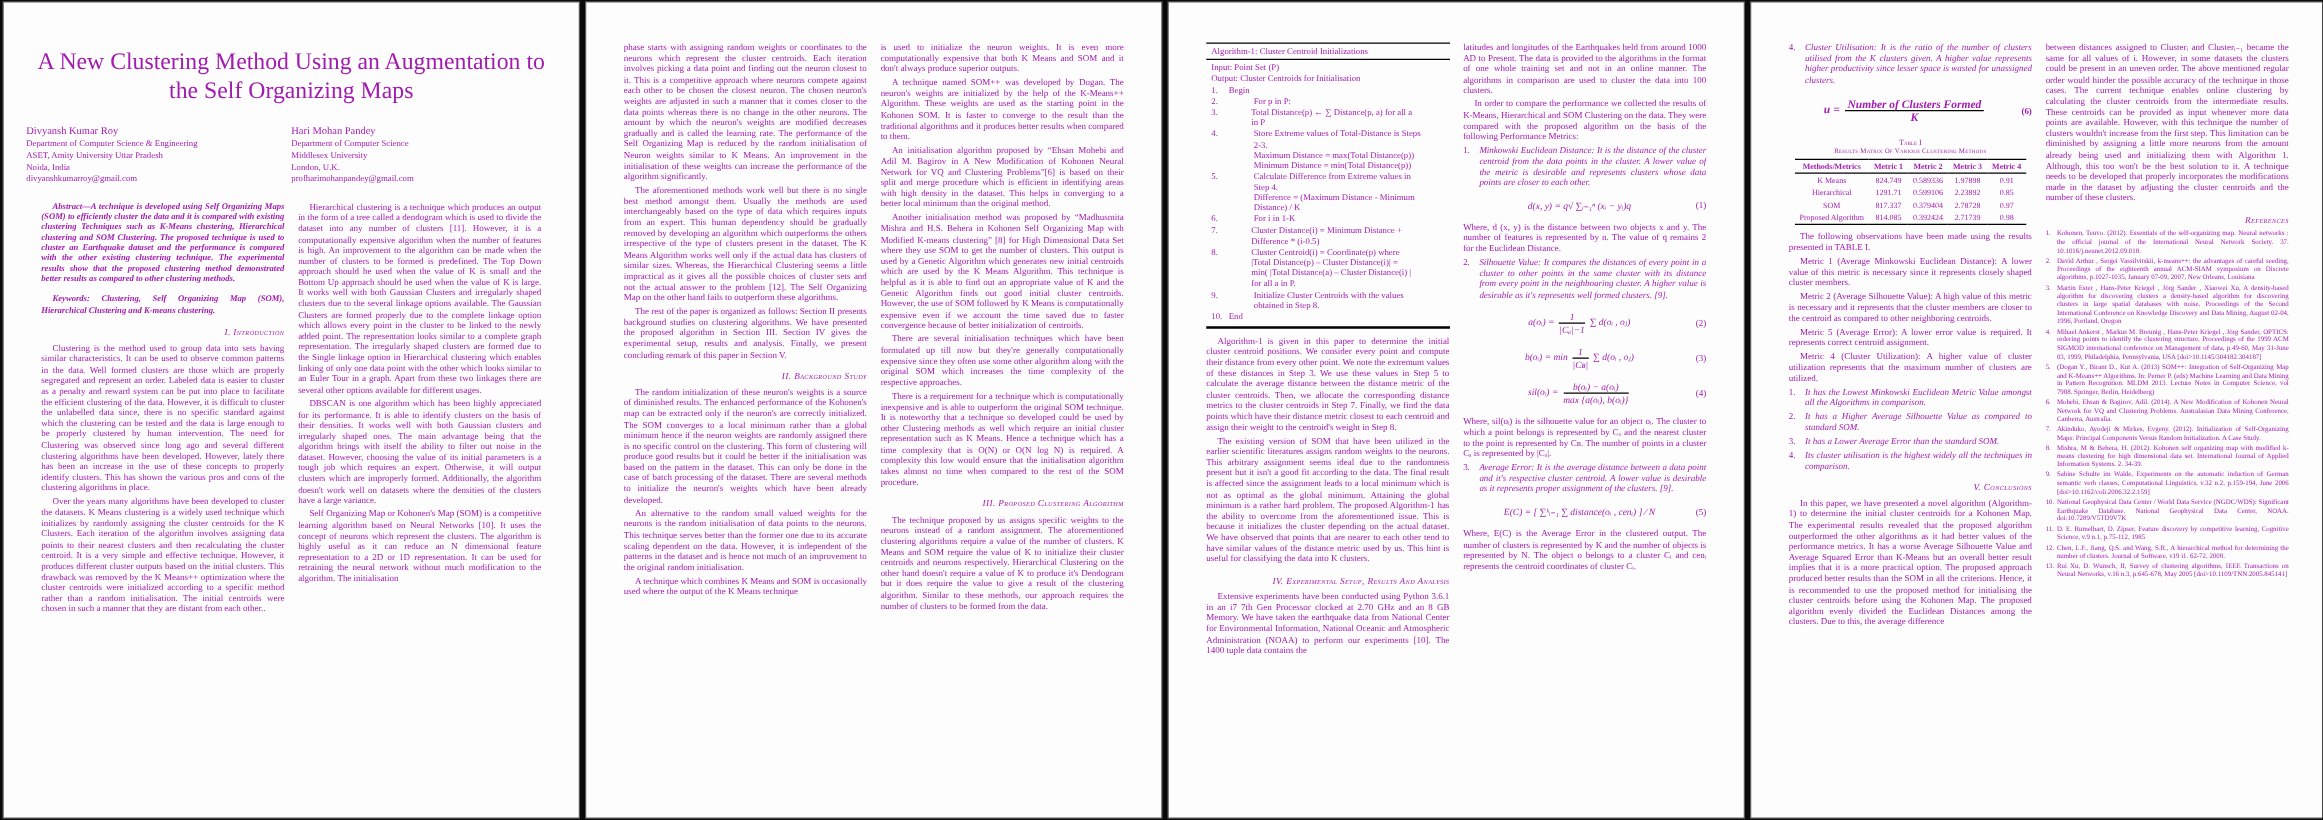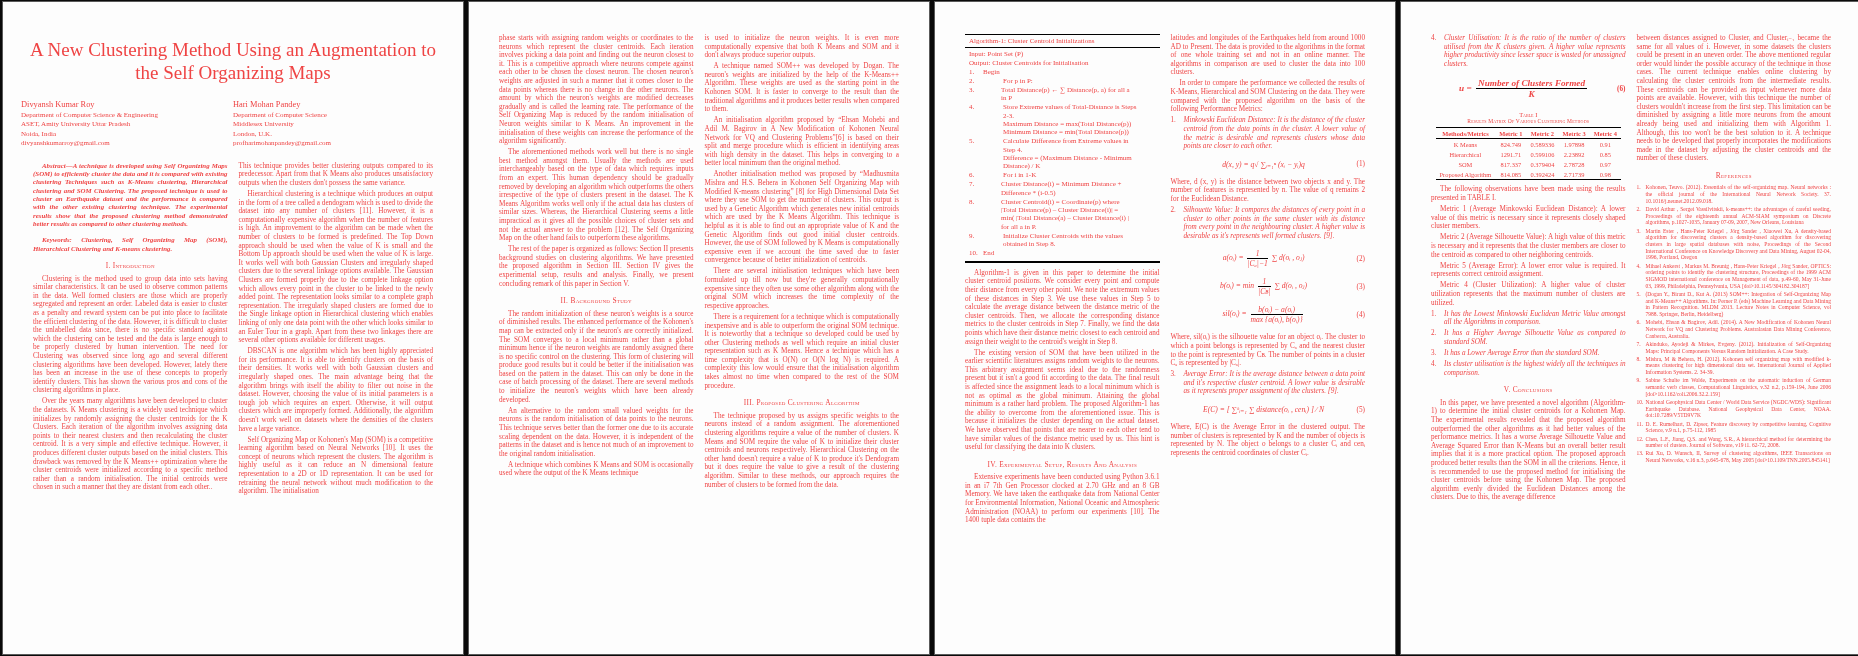--- a/index.html
+++ b/index.html
@@ -1,34 +1,34 @@
 <!DOCTYPE html>
 <html><head>
 <meta charset="utf-8">
 <style>
   html,body{margin:0;padding:0;background:#000;}
   .canvas{position:relative;width:1858px;height:656px;background:#0a0a0a;overflow:hidden;
-          font-family:"Liberation Serif","DejaVu Serif",serif;color:#ef4444;}
+          font-family:"Liberation Serif","DejaVu Serif",serif;color:#a21caf;}
   .page{position:absolute;top:2px;width:460px;height:652px;background:#fdfdfd;
         box-shadow:0 0 0 1px #5a5a5a;overflow:hidden;}
   .p1{left:3px}.p2{left:469px}.p3{left:935px}.p4{left:1401px}
   .title{width:406px;margin:36px auto 0;text-align:center;font-size:19px;line-height:1.22;}
   .authors{display:flex;margin:16px 18px 0;}
   .author{flex:1;text-align:left;}
   .aname{font-size:8.4px;margin-bottom:2px;}
   .aline{font-size:7px;line-height:1.3;}
   .cols{display:flex;gap:11px;padding:0 30px;margin-top:14px;}
   .page:not(.p1) .cols{margin-top:32px;}
   .col{flex:1;min-width:0;}
   p{margin:0 0 2.5px;}
   .body{font-size:7.2px;line-height:1.195;text-align:justify;}
   .ind{text-indent:9px;}
   .abs{font-size:6.9px;line-height:1.21;text-align:justify;font-weight:bold;font-style:italic;text-indent:9px;margin-bottom:6px;}
   .kw{margin-top:8px;}
-  .sec{text-align:center;font-variant:small-caps;font-size:7.4px;letter-spacing:.3px;margin:8px 0 4.5px;}
+  .sec{text-align:right;font-variant:small-caps;font-size:7.4px;letter-spacing:.3px;margin:8px 0 4.5px;font-style:italic;}
   
   .algo{border-top:1.5px solid #000;border-bottom:2px solid #000;font-size:7px;line-height:1.2;margin-bottom:6px;}
   .algo-head{border-bottom:1px solid #000;padding:2px 2px 2px 4px;}
   .algo-body{padding:2px 2px 3px 4px;}
   .bold{font-weight:normal;}
   .aio{margin-bottom:.5px;}
   .astep{display:flex;margin-bottom:.5px;}
   .anum{flex:none;width:14px;}
   .atext{flex:1;white-space:pre-line;}
   .lvl1 .atext{margin-left:20px;}
@@ -81,21 +81,20 @@
     </div>
     <div class="cols">
       <div class="col">
         <p class="abs">Abstract—A technique is developed using Self Organizing Maps (SOM) to efficiently cluster the data and it is compared with existing clustering Techniques such as K-Means clustering, Hierarchical clustering and SOM Clustering. The proposed technique is used to cluster an Earthquake dataset and the performance is compared with the other existing clustering technique. The experimental results show that the proposed clustering method demonstrated better results as compared to other clustering methods.</p>
         <p class="abs kw">Keywords: Clustering, Self Organizing Map (SOM), Hierarchical Clustering and K-means clustering.</p>
         <div class="sec">I.  Introduction</div>
         <p class="body ind">Clustering is the method used to group data into sets having similar characteristics. It can be used to observe common patterns in the data. Well formed clusters are those which are properly segregated and represent an order. Labeled data is easier to cluster as a penalty and reward system can be put into place to facilitate the efficient clustering of the data. However, it is difficult to cluster the unlabelled data since, there is no specific standard against which the clustering can be tested and the data is large enough to be properly clustered by human intervention. The need for Clustering was observed since long ago and several different clustering algorithms have been developed. However, lately there has been an increase in the use of these concepts to properly identify clusters. This has shown the various pros and cons of the clustering algorithms in place.</p>
         <p class="body ind">Over the years many algorithms have been developed to cluster the datasets. K Means clustering is a widely used technique which initializes by randomly assigning the cluster centroids for the K Clusters. Each iteration of the algorithm involves assigning data points to their nearest clusters and then recalculating the cluster centroid. It is a very simple and effective technique. However, it produces different cluster outputs based on the initial clusters. This drawback was removed by the K Means++ optimization where the cluster centroids were initialized according to a specific method rather than a random initialisation. The initial centroids were chosen in such a manner that they are distant from each other..</p>
       </div>
       <div class="col">
-        <p class="body">This technique provides better clustering outputs compared to its predecessor. Apart from that K Means also produces unsatisfactory outputs when the clusters don't possess the same variance.</p>
         <p class="body ind">Hierarchical clustering is a technique which produces an output in the form of a tree called a dendogram which is used to divide the dataset into any number of clusters [11]. However, it is a computationally expensive algorithm when the number of features is high. An improvement to the algorithm can be made when the number of clusters to be formed is predefined. The Top Down approach should be used when the value of K is small and the Bottom Up approach should be used when the value of K is large. It works well with both Gaussian Clusters and irregularly shaped clusters due to the several linkage options available. The Gaussian Clusters are formed properly due to the complete linkage option which allows every point in the cluster to be linked to the newly added point. The representation looks similar to a complete graph representation. The irregularly shaped clusters are formed due to the Single linkage option in Hierarchical clustering which enables linking of only one data point with the other which looks similar to an Euler Tour in a graph. Apart from these two linkages there are several other options available for different usages.</p>
         <p class="body ind">DBSCAN is one algorithm which has been highly appreciated for its performance. It is able to identify clusters on the basis of their densities. It works well with both Gaussian clusters and irregularly shaped ones. The main advantage being that the algorithm brings with itself the ability to filter out noise in the dataset. However, choosing the value of its initial parameters is a tough job which requires an expert. Otherwise, it will output clusters which are improperly formed. Additionally, the algorithm doesn't work well on datasets where the densities of the clusters have a large variance.</p>
         <p class="body ind">Self Organizing Map or Kohonen's Map (SOM) is a competitive learning algorithm based on Neural Networks [10]. It uses the concept of neurons which represent the clusters. The algorithm is highly useful as it can reduce an N dimensional feature representation to a 2D or 1D representation. It can be used for retraining the neural network without much modification to the algorithm. The initialisation</p>
       </div>
     </div>
   </div>
 
   <div class="page p2">
     <div class="cols">
       <div class="col">

